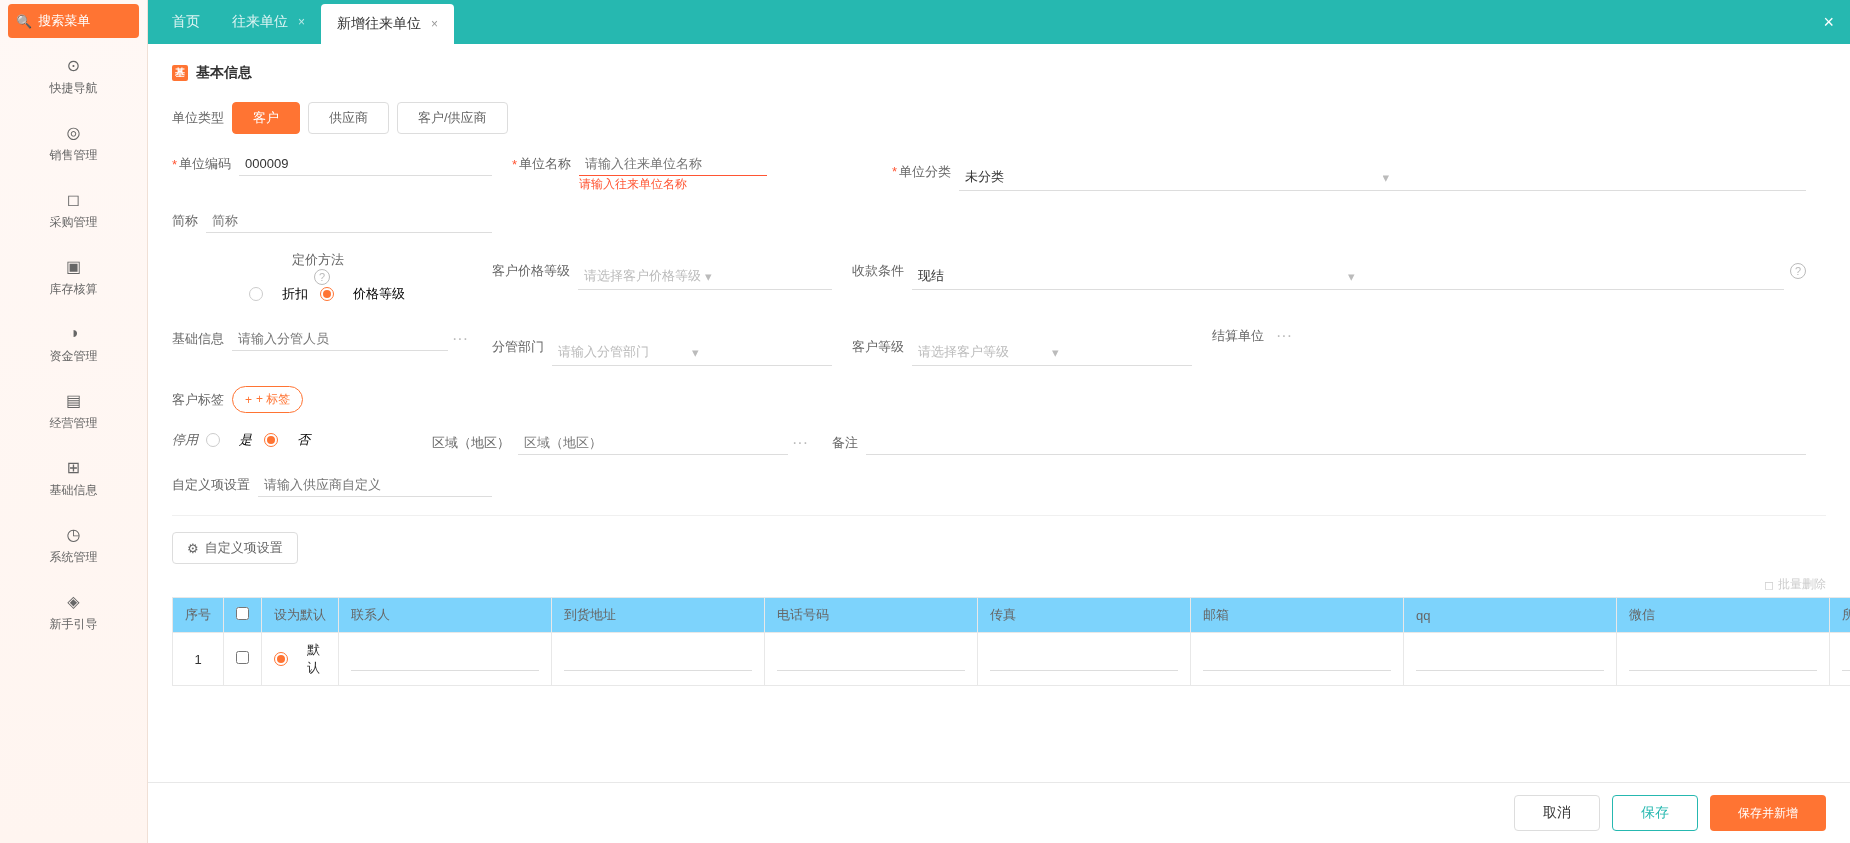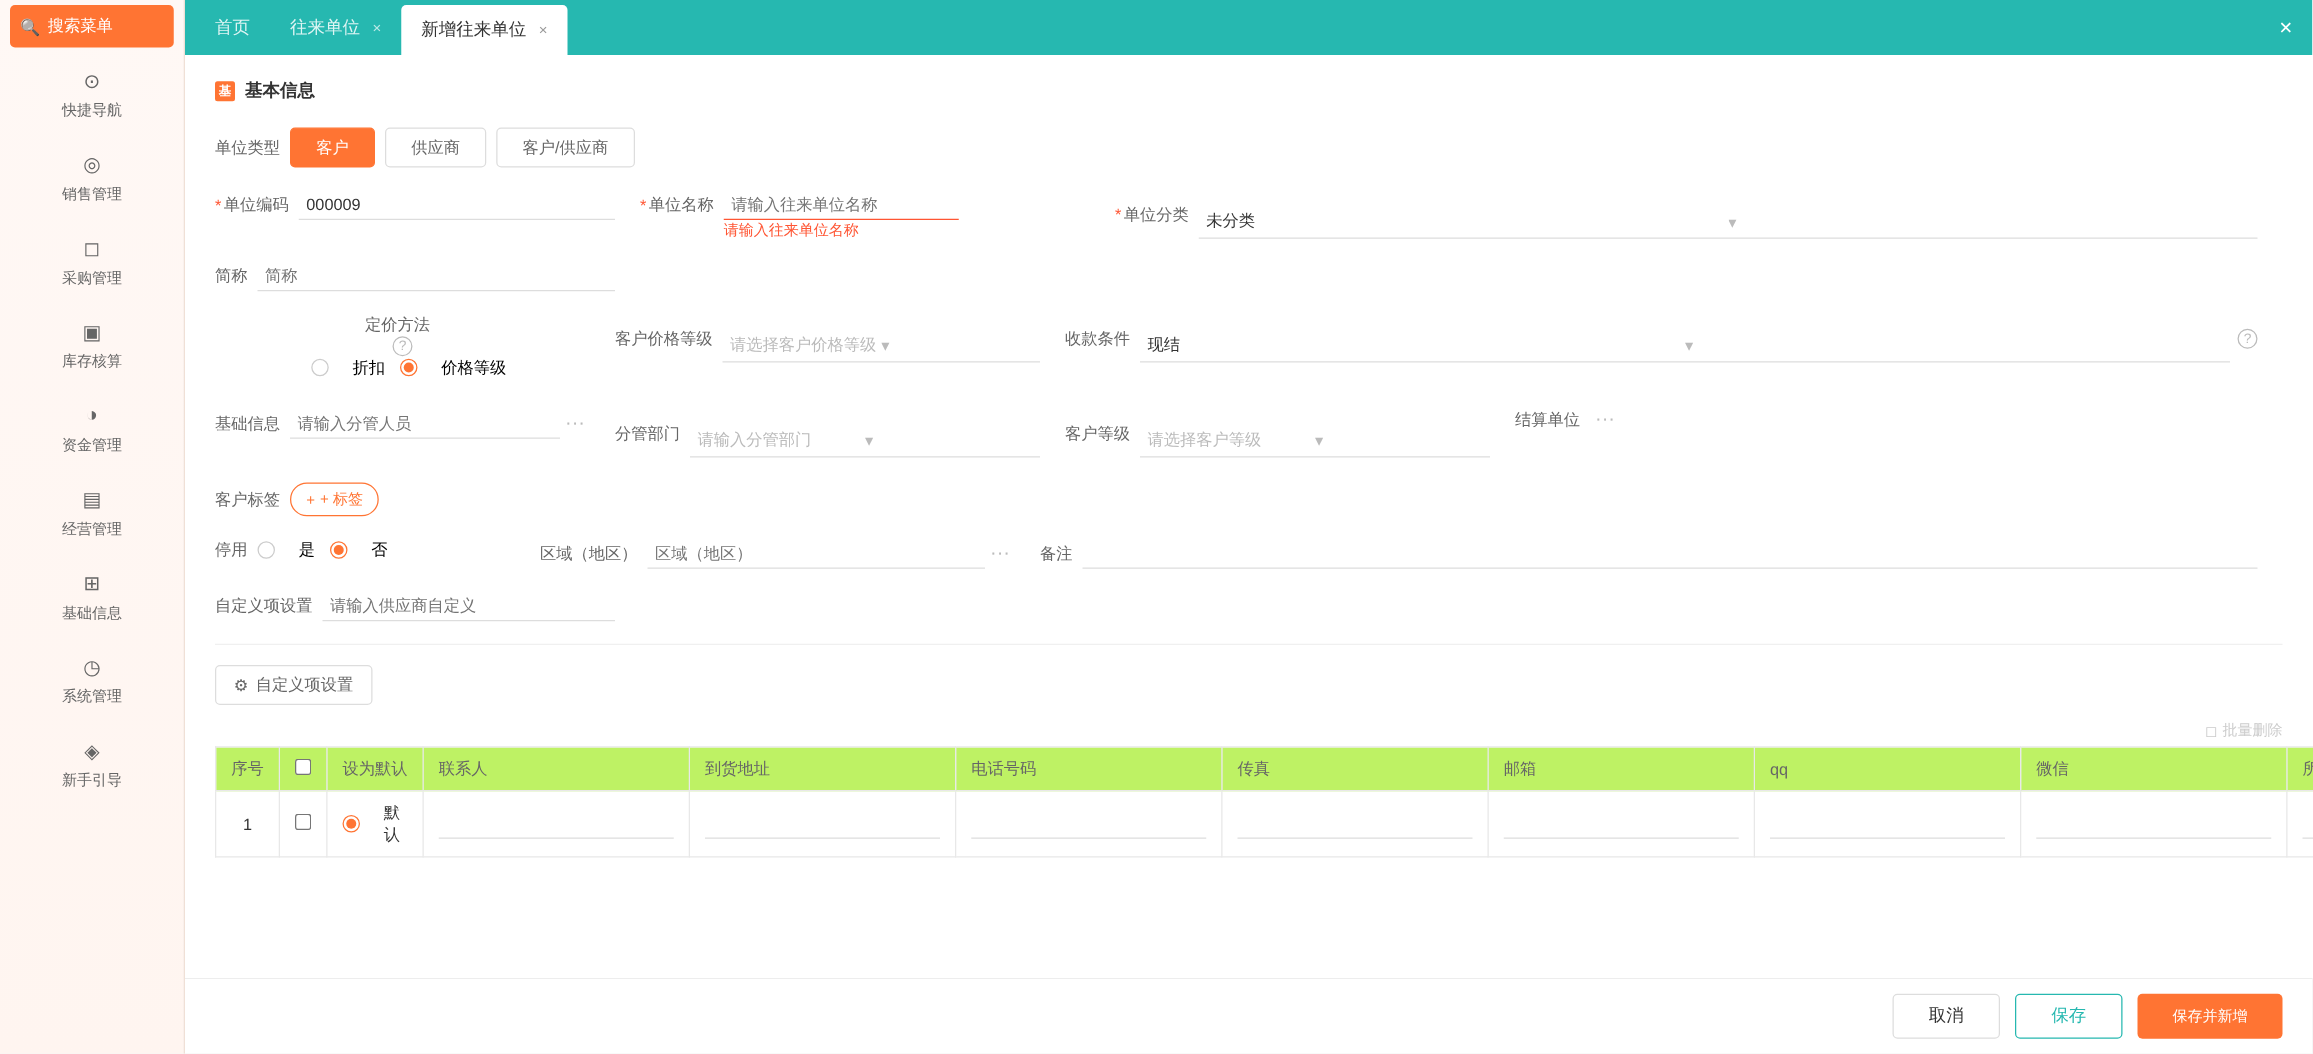--- a/index.html
+++ b/index.html
@@ -313,21 +313,21 @@
       margin-bottom: 12px;
     }
 
     
     .data-table {
       width: 100%;
       border-collapse: collapse;
       font-size: 13px;
     }
     .data-table th {
-      background: #bef264;
+      background: #7dd3fc;
       border: 1px solid #e8e8e8;
       padding: 8px 12px;
       text-align: left;
       color: #666;
       font-weight: normal;
       white-space: nowrap;
     }
     .data-table td {
       border: 1px solid #e8e8e8;
       padding: 8px 12px;
@@ -559,21 +559,21 @@
       <div class="form-group">
         <span class="form-label">客户标签</span>
         <button class="tag-btn">
           <span>+</span>
           <span>+ 标签</span>
         </button>
       </div>
     </div>
 
     <div class="form-row" style="margin-top: 8px;">
-      <div class="form-group" style="max-width: 260px;">
+      <div class="form-group" style="max-width: 260px; font-style: italic;">
         <span class="form-label">停用</span>
         <div class="radio-group">
           <div class="radio-item">
             <div class="radio-outer"></div>
             <span>是</span>
           </div>
           <div class="radio-item">
             <div class="radio-outer checked">
               <div class="radio-inner"></div>
             </div>

